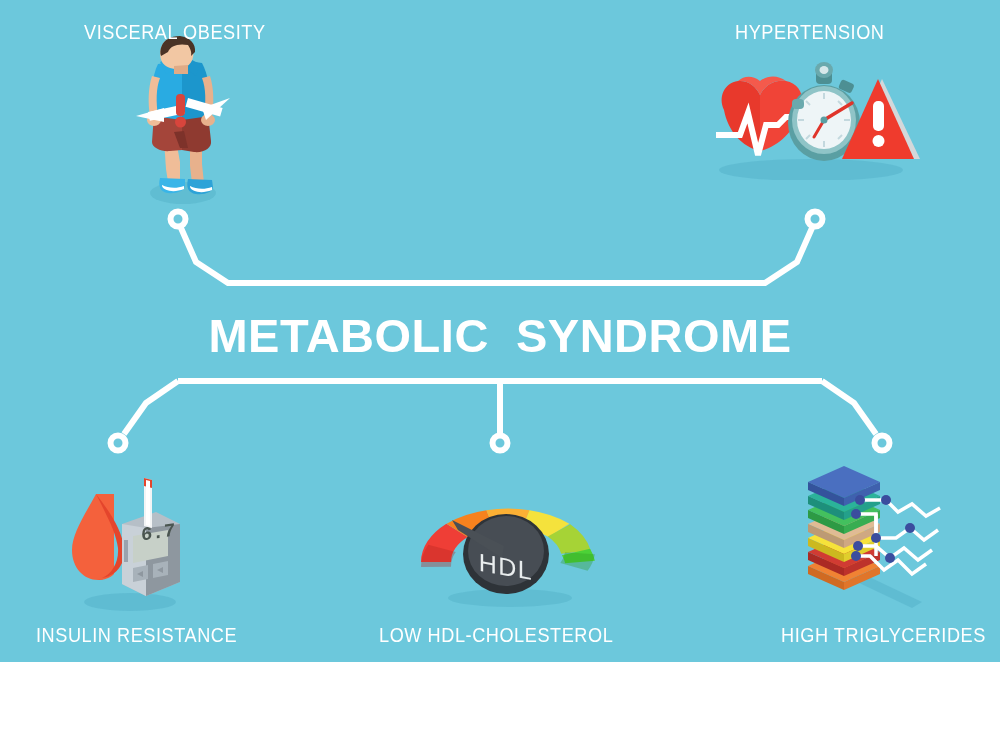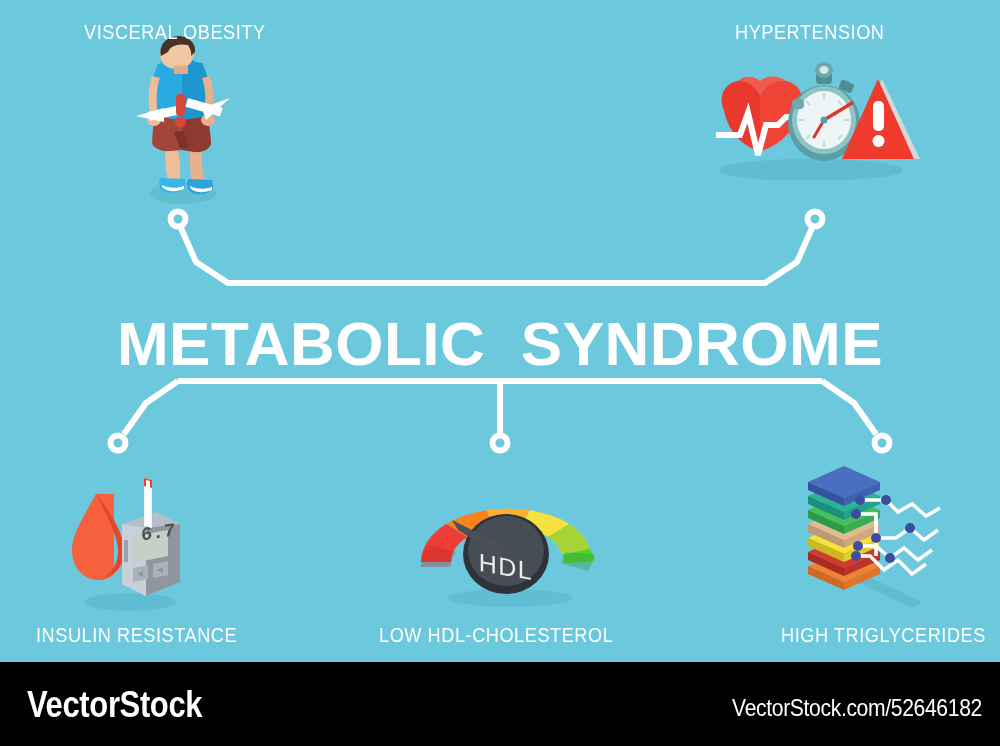--- a/index.html
+++ b/index.html
@@ -52,21 +52,21 @@
 
   #main-title {
     position: absolute;
     left: 0;
     top: 308px;
     width: 1000px;
     text-align: center;
     color: #ffffff;
     font-family: "Liberation Sans", sans-serif;
     font-weight: 700;
-    font-size: 62px;
+    font-size: 47px;
     letter-spacing: 0.5px;
     white-space: pre;
   }
 
   
   #footer {
     position: absolute;
     left: 0;
     top: 662px;
     width: 1000px;
@@ -345,18 +345,14 @@
     <div class="node-label lbl-hyper">HYPERTENSION</div>
 
     <div id="main-title">METABOLIC  SYNDROME</div>
 
     <div class="node-label lbl-insulin">INSULIN RESISTANCE</div>
     <div class="node-label lbl-hdl">LOW HDL-CHOLESTEROL</div>
     <div class="node-label lbl-trigly">HIGH TRIGLYCERIDES</div>
 
   </div>
 
-  <div id="footer">
-    <div id="footer-logo">VectorStock</div>
-    <div id="footer-url">VectorStock.com/52646182</div>
-  </div>
 
 </div>
 
 </body></html>

